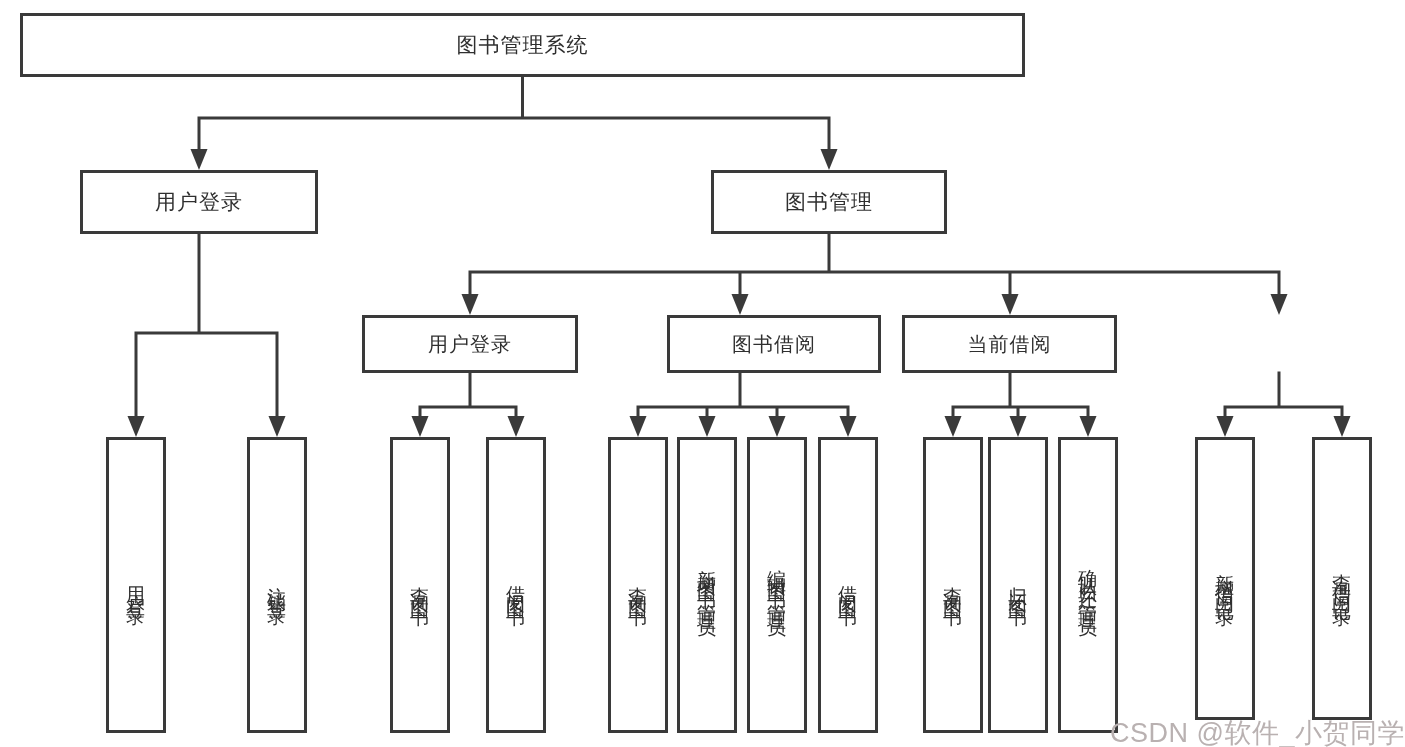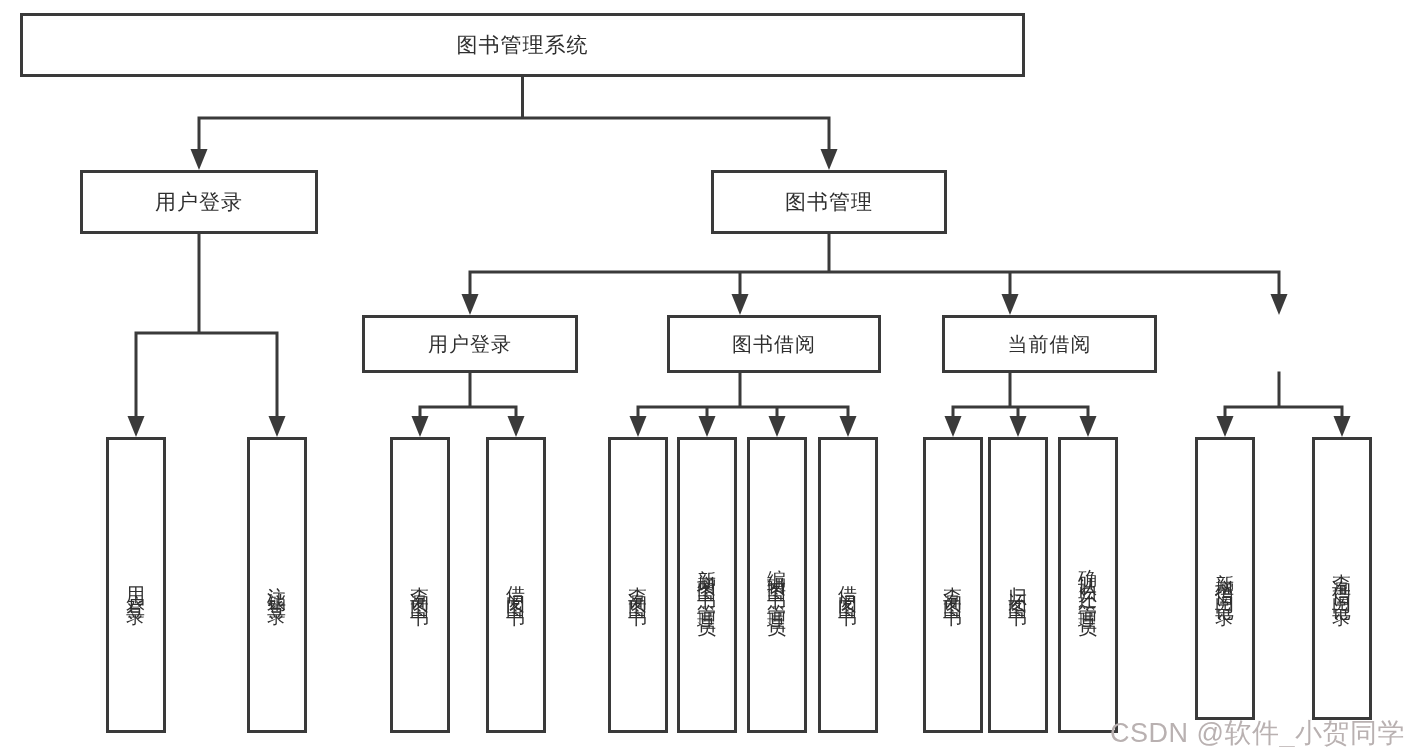--- a/index.html
+++ b/index.html
@@ -90,21 +90,21 @@
     </g>
   </svg>
 
   <div class="node hbox" style="left:20px; top:13px; width:1005px; height:64px;font-family:Liberation Serif, serif;">图书管理系统</div>
 
   <div class="node hbox" style="left:80px; top:170px; width:238px; height:64px;">用户登录</div>
   <div class="node hbox" style="left:711px; top:170px; width:236px; height:64px;">图书管理</div>
 
   <div class="node hbox l3" style="left:362px; top:315px; width:216px; height:58px;">用户登录</div>
   <div class="node hbox l3" style="left:667px; top:315px; width:214px; height:58px;">图书借阅</div>
-  <div class="node hbox l3" style="left:902px; top:315px; width:215px; height:58px;margin-left:40px;">当前借阅</div>
+  <div class="node hbox l3" style="left:902px; top:315px; width:215px; height:58px;">当前借阅</div>
 
   <div class="node vbox" style="left:106px; top:437px; width:60px; height:296px;">
     <span>用户登录</span>
   </div>
   <div class="node vbox" style="left:247px; top:437px; width:60px; height:296px;">
     <span>注销登录</span>
   </div>
 
   <div class="node vbox" style="left:390px; top:437px; width:60px; height:296px;">
     <span>查询图书</span>

